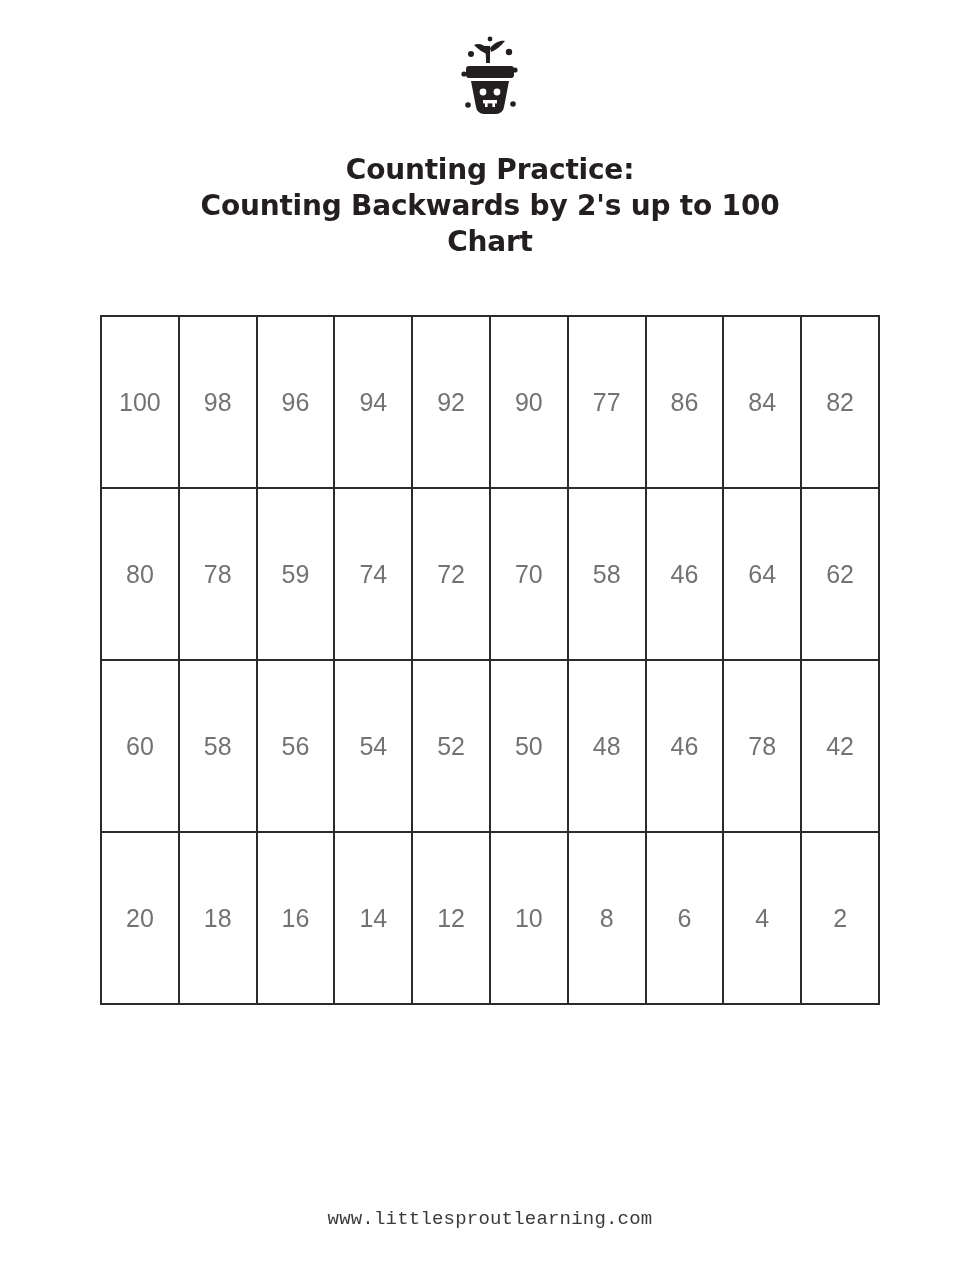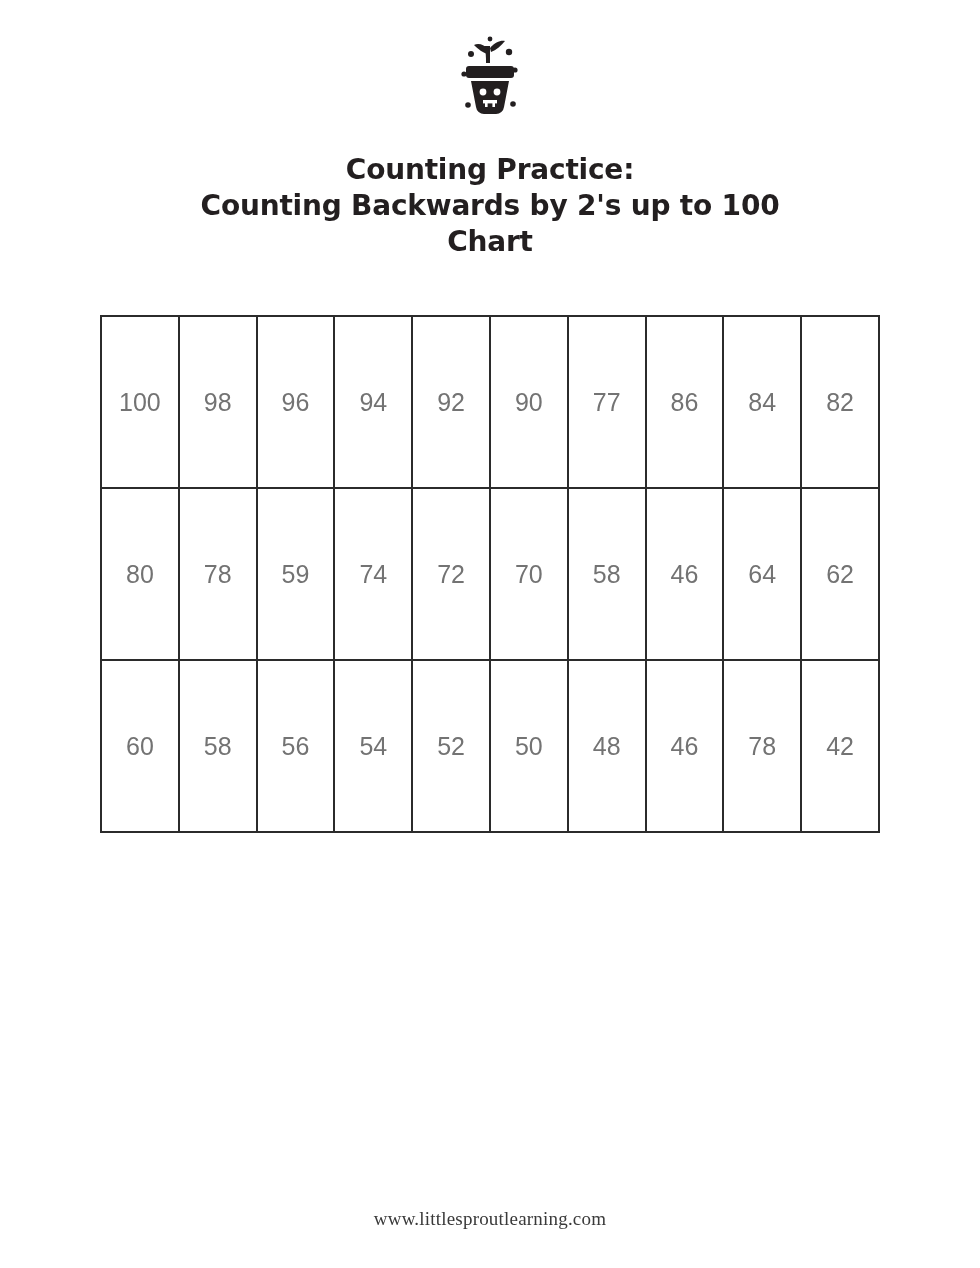--- a/index.html
+++ b/index.html
@@ -72,21 +72,21 @@
   
   .footer {
     position: absolute;
     bottom: 38px;
     left: 0;
     width: 100%;
     text-align: center;
     font-size: 19px;
     color: #3a3a3a;
     letter-spacing: 0.2px;
-    font-family: Liberation Serif, serif;
+    font-family: Liberation Mono, monospace;
   }
 </style>
 </head>
 <body>
 
 <div class="page">
 
   <div class="logo-wrap">
     <svg width="110" height="96" viewBox="0 0 110 96" xmlns="http://www.w3.org/2000/svg">
       <g fill="#231f20">
@@ -153,18 +153,30 @@
         <td>58</td>
         <td>56</td>
         <td>54</td>
         <td>52</td>
         <td>50</td>
         <td>48</td>
         <td>46</td>
         <td>78</td>
         <td>42</td>
       </tr>
+      <tr>
+        <td>20</td>
+        <td>18</td>
+        <td>16</td>
+        <td>14</td>
+        <td>12</td>
+        <td>10</td>
+        <td>8</td>
+        <td>6</td>
+        <td>4</td>
+        <td>2</td>
+      </tr>
     </tbody>
   </table>
 
   <div class="footer">www.littlesproutlearning.com</div>
 
 </div>
 
 </body></html>

